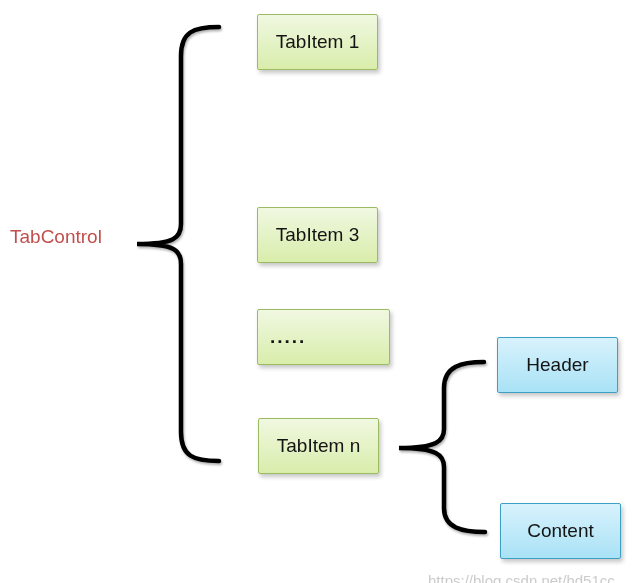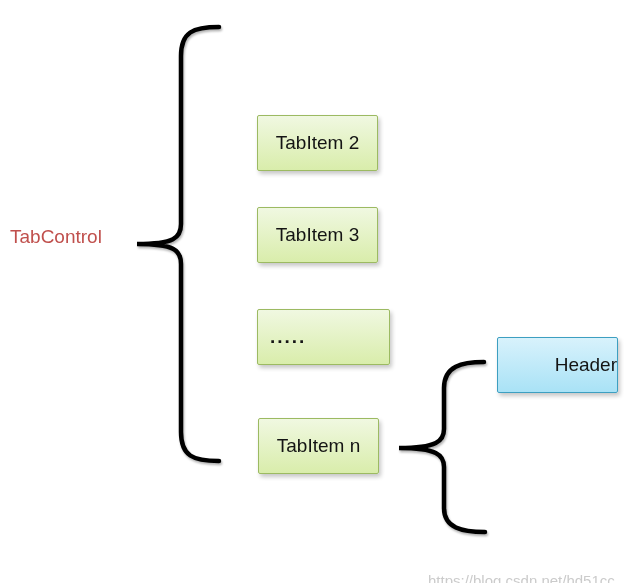--- a/index.html
+++ b/index.html
@@ -80,37 +80,40 @@
 
 <div class="canvas">
 
   <svg class="braces-layer" viewBox="0 0 641 583" xmlns="http://www.w3.org/2000/svg">
     <path class="brace" d="M 219 27 C 193 27 181 32 181 56 L 181 224 C 181 238 174 244 137 244 C 174 244 181 250 181 264 L 181 432 C 181 456 193 461 219 461"></path>
     <path class="brace" d="M 484 362 C 462 362 444 366 444 388 L 444 429 C 444 441 437 448 399 448 C 437 448 444 455 444 467 L 444 508 C 444 528 462 532 485 532"></path>
   </svg>
 
   <div class="root-label">TabControl</div>
 
+  <div class="node green" style="left:257px; top:14px;">
+    <span>TabItem 1</span>
+  </div>
 
-  <div class="node green" style="left:257px; top:115px;">
-    <span>TabItem 2</span>
-  </div>
 
   <div class="node green" style="left:257px; top:207px;text-align:center;">
     <span>TabItem 3</span>
   </div>
 
   <div class="node green dots" style="left:257px; top:309px;">
     <span>.....</span>
   </div>
 
   <div class="node green" style="left:258px; top:418px;text-align:right;">
     <span>TabItem n</span>
   </div>
 
-  <div class="node blue" style="left:497px; top:337px;justify-content:flex-end;">
+  <div class="node blue" style="left:497px; top:337px;">
     <span>Header</span>
   </div>
 
+  <div class="node blue" style="left:500px; top:503px;">
+    <span>Content</span>
+  </div>
 
   <div class="watermark">https://blog.csdn.net/hd51cc</div>
 
 </div>
 
 </body></html>

